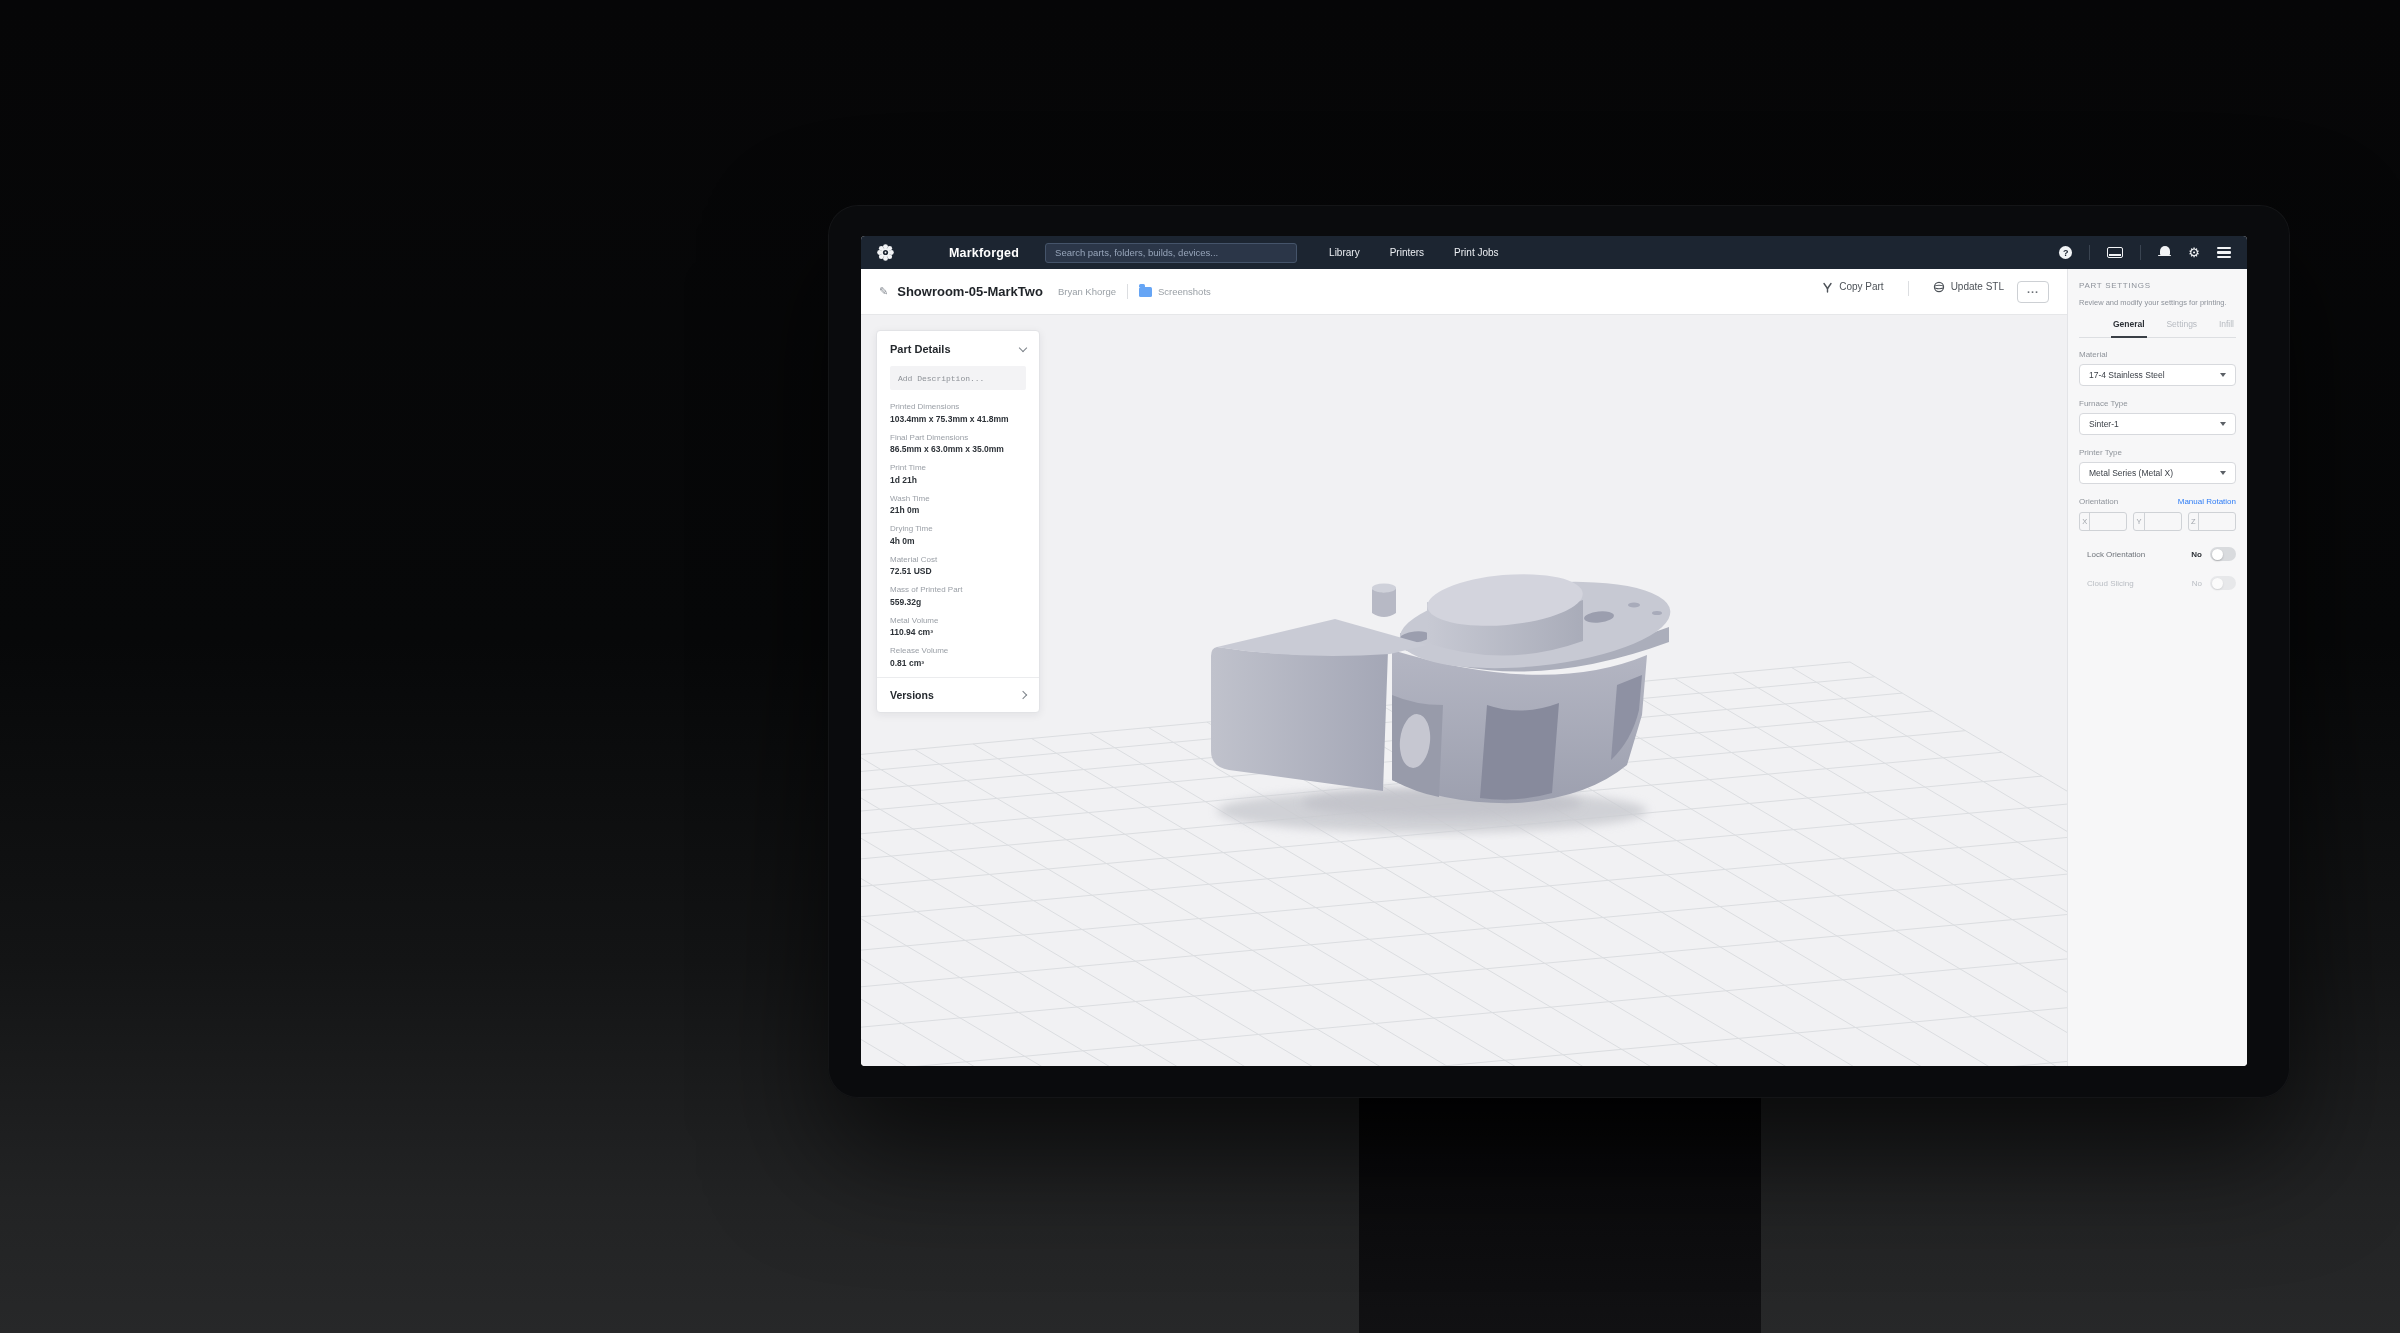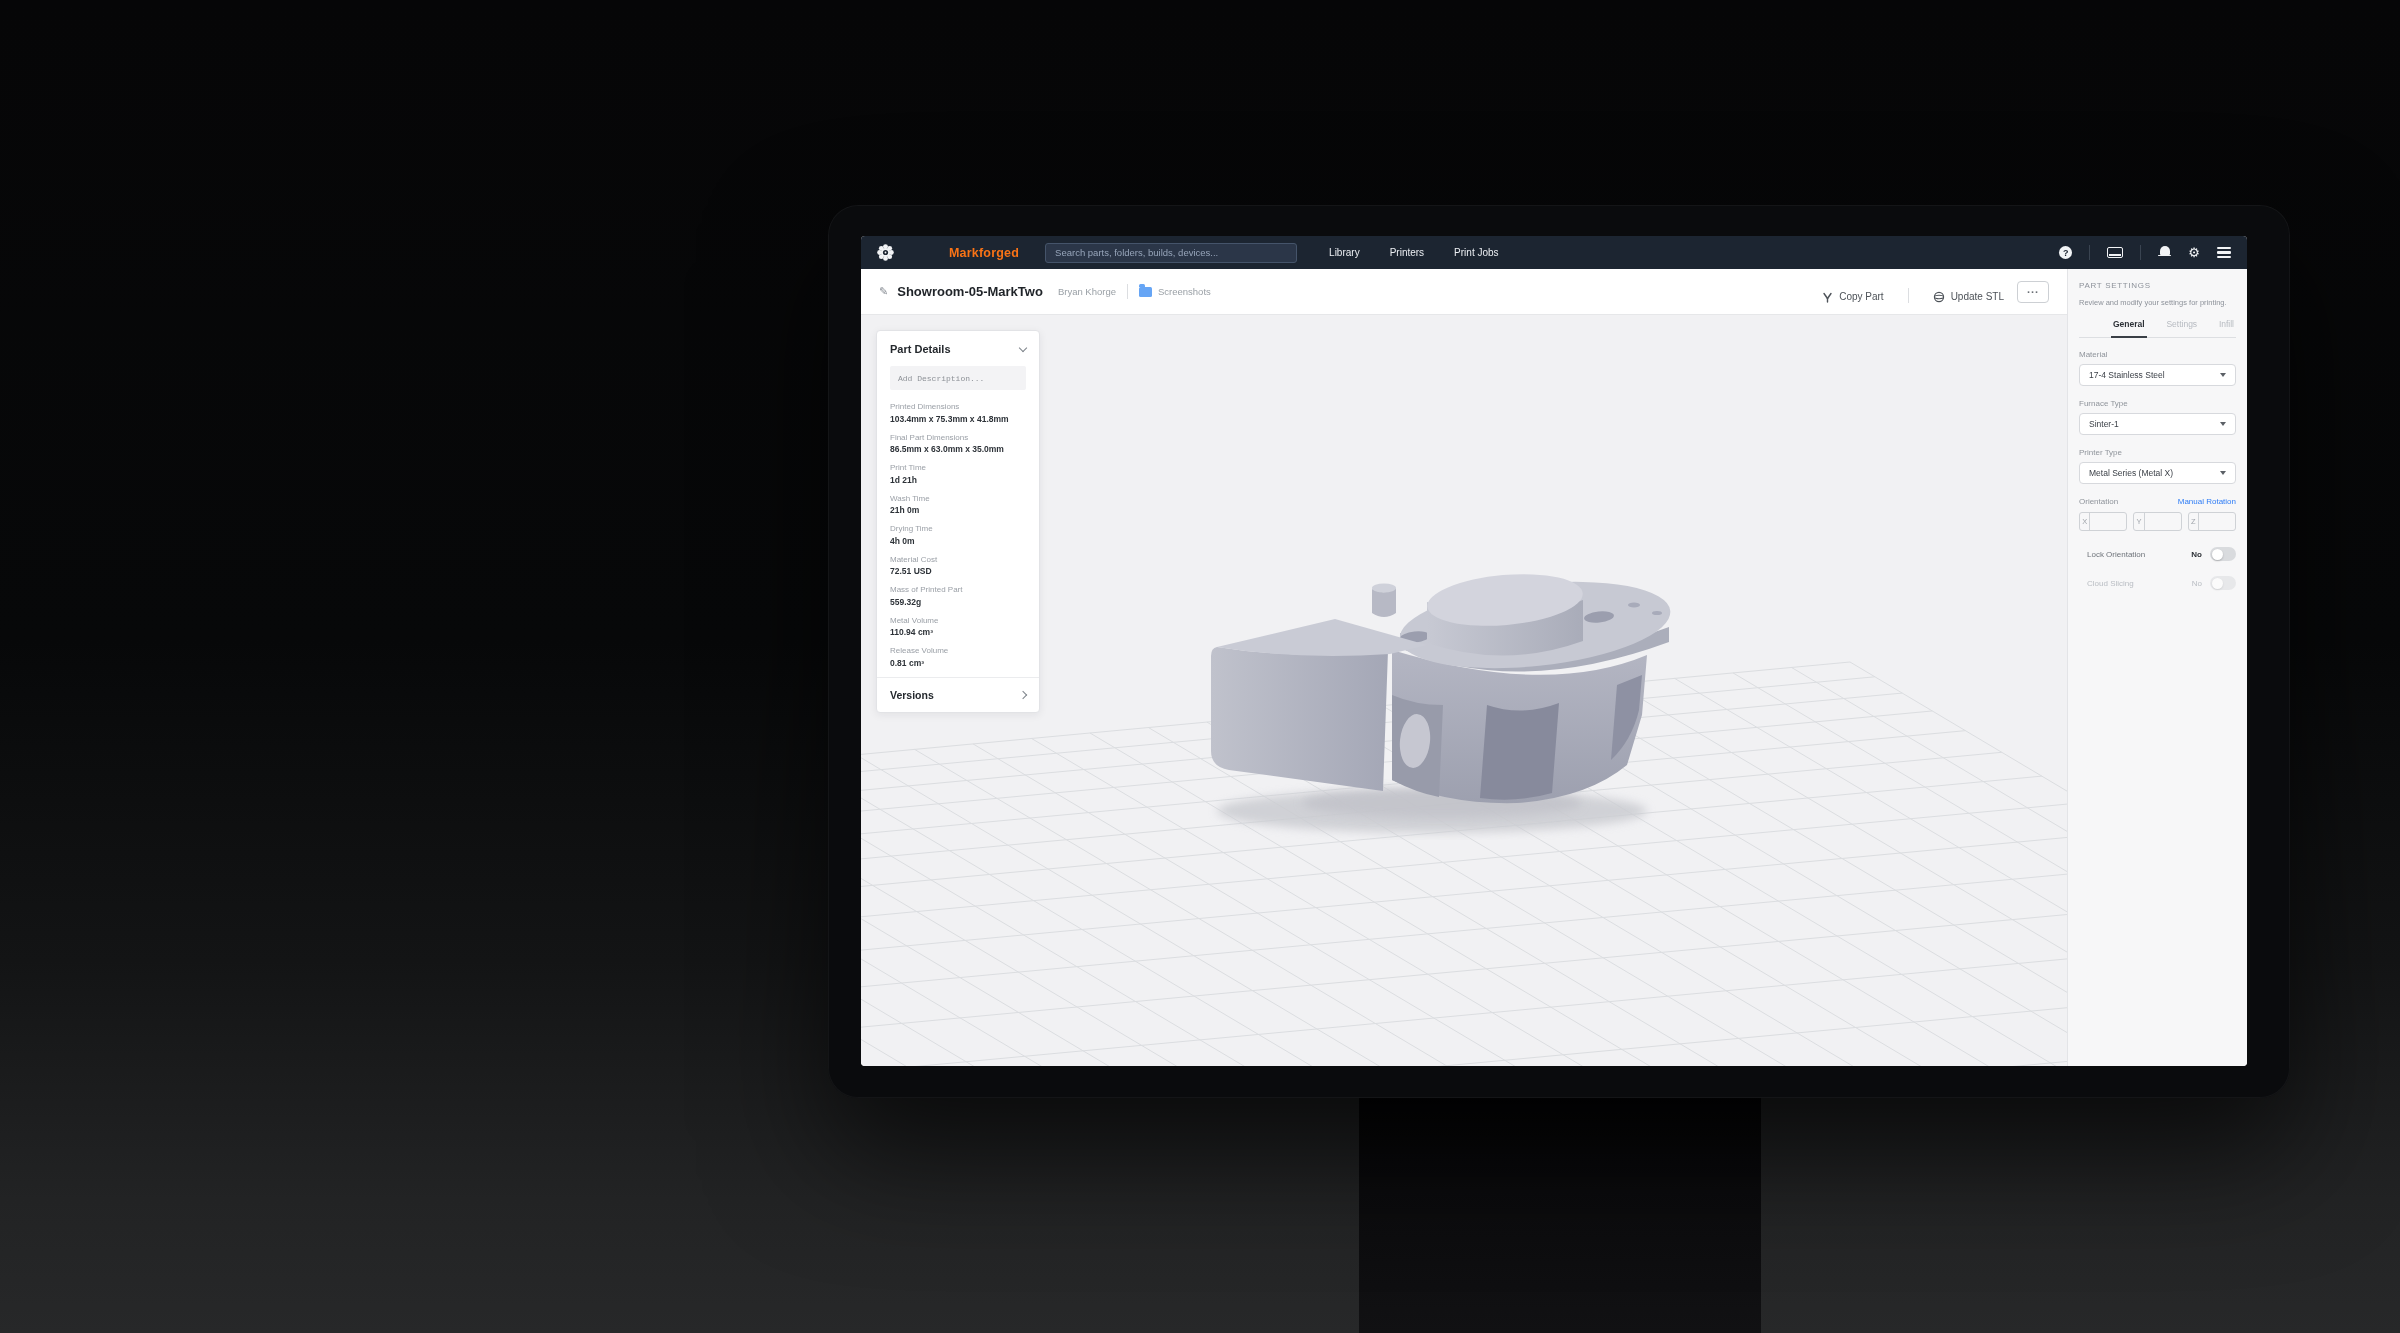--- a/index.html
+++ b/index.html
@@ -26,21 +26,21 @@
     background:#ffffff; border-radius:4px; overflow:hidden;
     display:flex; flex-direction:column;
   }
 
   
   .navbar {
     height:33px; flex:0 0 33px; background:#1c2531; display:flex; align-items:center;
     padding:0 16px; color:#fff;
   }
   .brand { display:flex; align-items:center; gap:7px; }
-  .brand-name { font-size:12.5px; font-weight:bold; letter-spacing:.2px; color:#f97316;padding-left:48px; }
+  .brand-name { font-size:12.5px; font-weight:bold; letter-spacing:.2px; color:#ffffff;padding-left:48px; }
   .search {
     margin-left:26px; width:252px; height:20px; background:#2b3648; border:1px solid #45546a;
     border-radius:3px; color:#97a5ba; font-size:9.5px; padding:0 9px; outline:none;
     font-family:"Liberation Sans", sans-serif;
   }
   .search::placeholder { color:#97a5ba; }
   .nav-links { display:flex; gap:30px; margin-left:32px; }
   .nav-link { font-size:10px; color:#eceff3; cursor:pointer; }
   .nav-right { margin-left:auto; display:flex; align-items:center; gap:17px; }
   .nav-divider { width:1px; height:15px; background:#3a4451; }
@@ -66,21 +66,21 @@
     height:46px; flex:0 0 46px; background:#fff; border-bottom:1px solid #e6e7e9;
     display:flex; align-items:center; padding:0 18px;
   }
   .pencil { color:#8a8f96; font-size:11px; margin-right:9px; cursor:pointer; }
   .part-title { font-size:13px; font-weight:bold; color:#1f2328; }
   .owner { font-size:9.5px; color:#9aa0a6; margin-left:15px; }
   .tb-divider { width:1px; height:15px; background:#dcdee1; margin:0 11px; }
   .folder { width:13px; height:10px; background:#66a5f5; border-radius:1.5px; position:relative; margin-right:6px; }
   .folder::before { content:""; position:absolute; left:0; top:-2.4px; width:6px; height:3px; background:#66a5f5; border-radius:1.5px 1.5px 0 0; }
   .crumb { font-size:9.5px; color:#9aa0a6; }
-  .tb-right { margin-left:auto; display:flex; align-items:flex-end; gap:13px; }
+  .tb-right { margin-left:auto; display:flex; align-items:flex-start; gap:13px; }
   .tb-action { display:flex; align-items:center; gap:6px; color:#4d5258; font-size:10px; cursor:pointer; }
   .tb-action svg { display:block; }
   .more-btn {
     width:32px; height:22px; border:1px solid #cdd0d4; border-radius:4px; background:#fff;
     color:#6a6f75; font-size:11px; font-weight:bold; letter-spacing:1px;
     display:flex; align-items:center; justify-content:center; padding-bottom:5px; cursor:pointer;
   }
 
   
   .viewport { position:relative; flex:1; background:#f1f1f3; overflow:hidden; }

